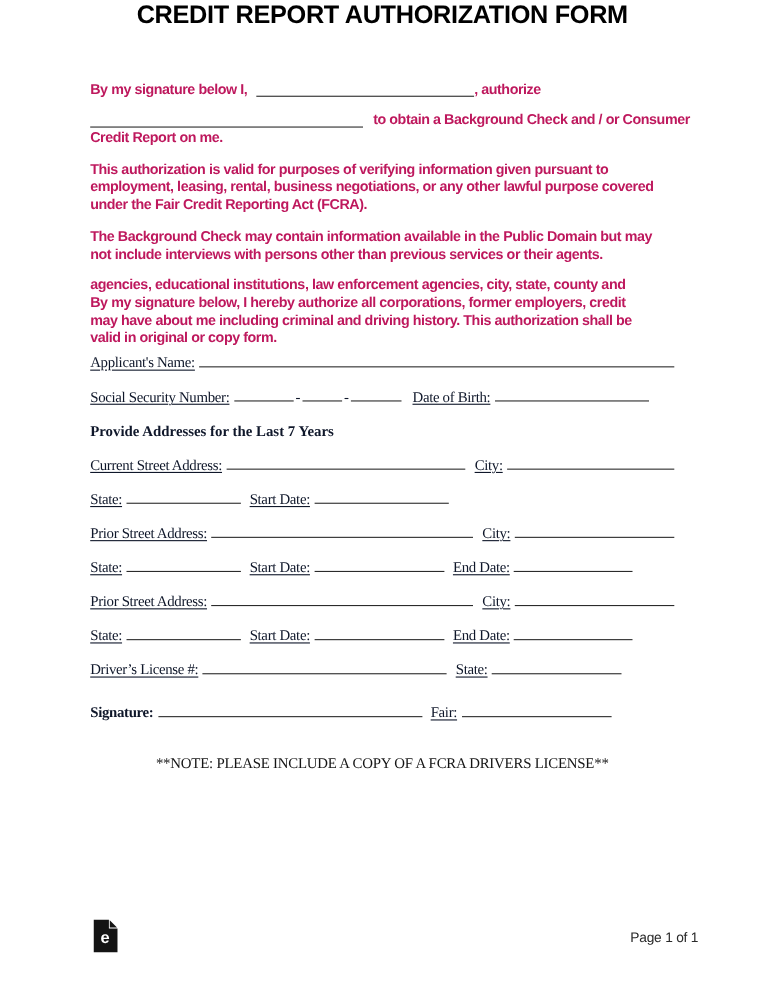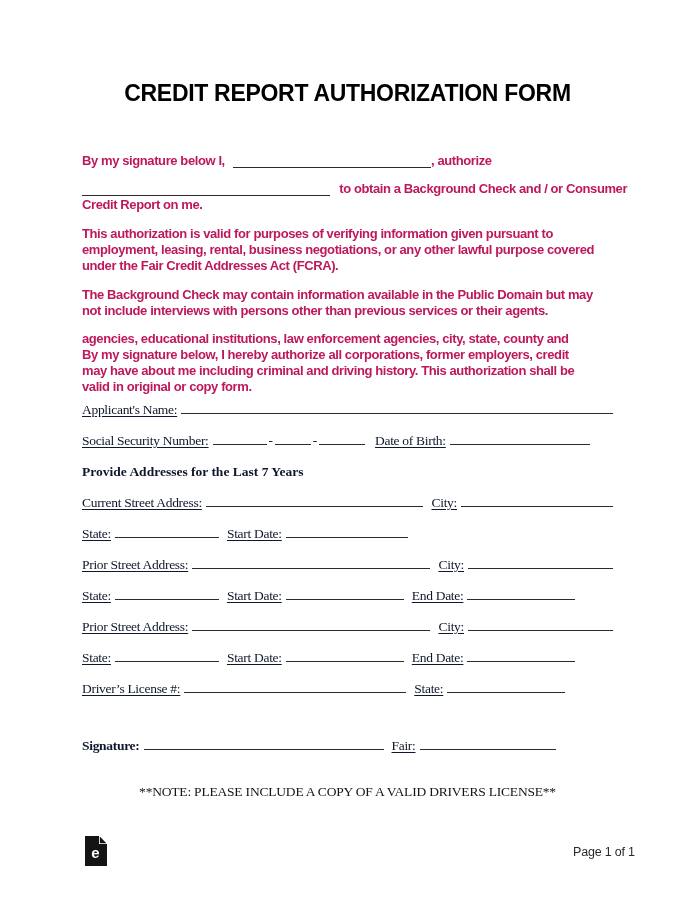--- a/index.html
+++ b/index.html
@@ -6,21 +6,20 @@
   .page{
     position:relative;
     width:695px;height:900px;
     background:#ffffff;
     font-family:"Liberation Sans",sans-serif;
     color:#222;
     overflow:hidden;
   }
   .title{
     margin:0;
-    padding-top:80px;
     text-align:center;
     font-size:23px;
     font-weight:bold;
     letter-spacing:-0.3px;
     color:#000;
     font-family:"Liberation Sans",sans-serif;
   }
   .content{margin-left:82px;width:531px;}
   
   .para{font-size:13px;letter-spacing:-0.4px;line-height:16px;color:#be185d;font-weight:bold;}
@@ -42,21 +41,21 @@
     letter-spacing:-0.3px;
     color:#0f172a;
   }
   .row{display:flex;align-items:baseline;line-height:17px;margin-bottom:14px;white-space:nowrap;}
   .lbl{text-decoration:underline;text-underline-offset:2px;text-decoration-thickness:1px;}
   .g8{margin-left:8px;}
   .g10{margin-left:10px;}
   .hy{margin:0 2px;}
   .bold{font-weight:bold;}
   .hdr{font-weight:bold;letter-spacing:0;}
-  .sigrow{margin-top:40px;text-align:right;}
+  .sigrow{margin-top:22px;text-align:right;}
   .note{
     margin-top:30px;
     text-align:center;
     font-family:"Liberation Serif",serif;
     font-size:13.5px;
     letter-spacing:-0.2px;
     color:#141414;
   }
   .logo{position:absolute;left:85px;top:836px;}
   .pageno{position:absolute;left:573px;top:845px;font-size:12.5px;letter-spacing:-0.2px;color:#2a2a2a;}
@@ -78,21 +77,21 @@
       <div class="line l2">
         <span class="ibl" style="width:248px;"></span>
         <span class="ml6">to obtain a Background Check and / or Consumer</span>
       </div>
       <div class="line">Credit Report on me.</div>
     </div>
 
     <div class="para p2">
       <div class="line">This authorization is valid for purposes of verifying information given pursuant to</div>
       <div class="line">employment, leasing, rental, business negotiations, or any other lawful purpose covered</div>
-      <div class="line">under the Fair Credit Addresses Act (FCRA).</div>
+      <div class="line">under the Fair Credit Reporting Act (FCRA).</div>
     </div>
 
     <div class="para p3">
       <div class="line">The Background Check may contain information available in the Public Domain but may</div>
       <div class="line">not include interviews with persons other than previous services or their agents.</div>
     </div>
 
     <div class="para p4">
       <div class="line">agencies, educational institutions, law enforcement agencies, city, state, county and</div>
       <div class="line">By my signature below, I hereby authorize all corporations, former employers, credit</div>
@@ -177,21 +176,21 @@
 
       <div class="row sigrow">
         <span class="bold">Signature:</span>
         <span class="bl" style="width:240px;"></span>
         <span class="lbl g8">Fair:</span>
         <span class="bl" style="width:136px;"></span>
       </div>
 
     </div>
 
-    <div class="note">**NOTE: PLEASE INCLUDE A COPY OF A VALID DRIVERS LICENSE**</div>
+    <div class="note">**NOTE: PLEASE INCLUDE A COPY OF A FCRA DRIVERS LICENSE**</div>
 
   </div>
 
   <div class="logo">
     <svg width="22" height="30" viewBox="0 0 22 30" xmlns="http://www.w3.org/2000/svg">
       <path d="M0 0 H14 V8 H22 V30 H0 Z" fill="#141414"></path>
       <path d="M14.8 0.6 L21.4 7.2 H14.8 Z" fill="#141414"></path>
       <text x="10.5" y="21.5" text-anchor="middle" font-size="15" font-weight="bold" fill="#ffffff" font-family="Liberation Sans, sans-serif">e</text>
     </svg>
   </div>

